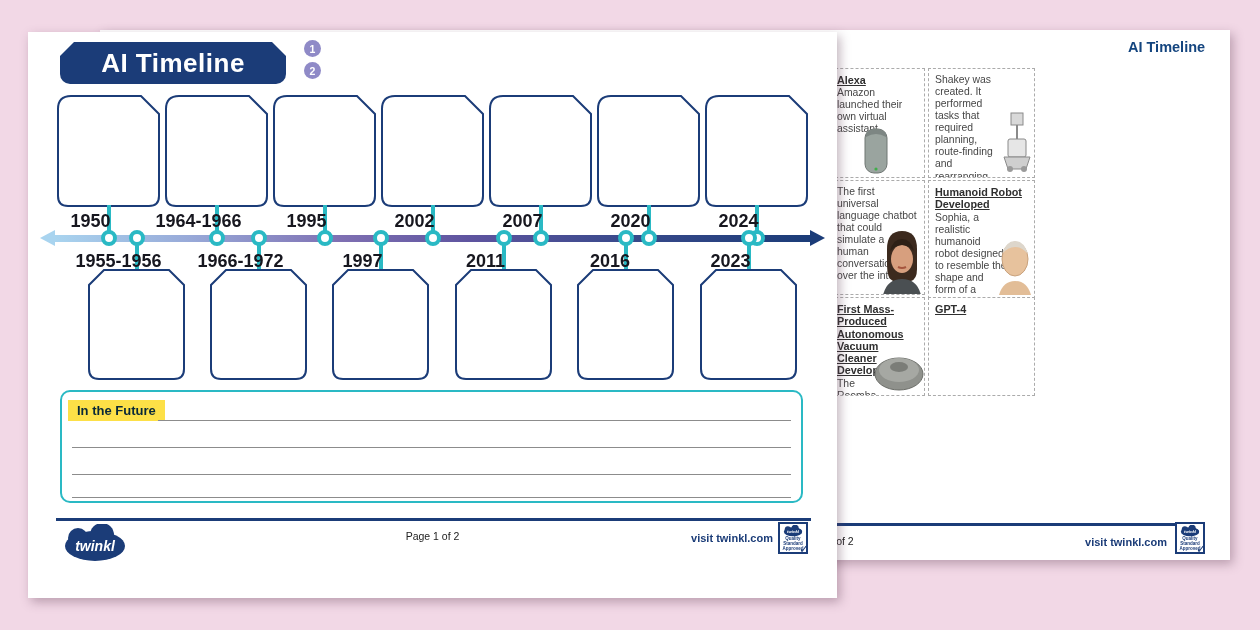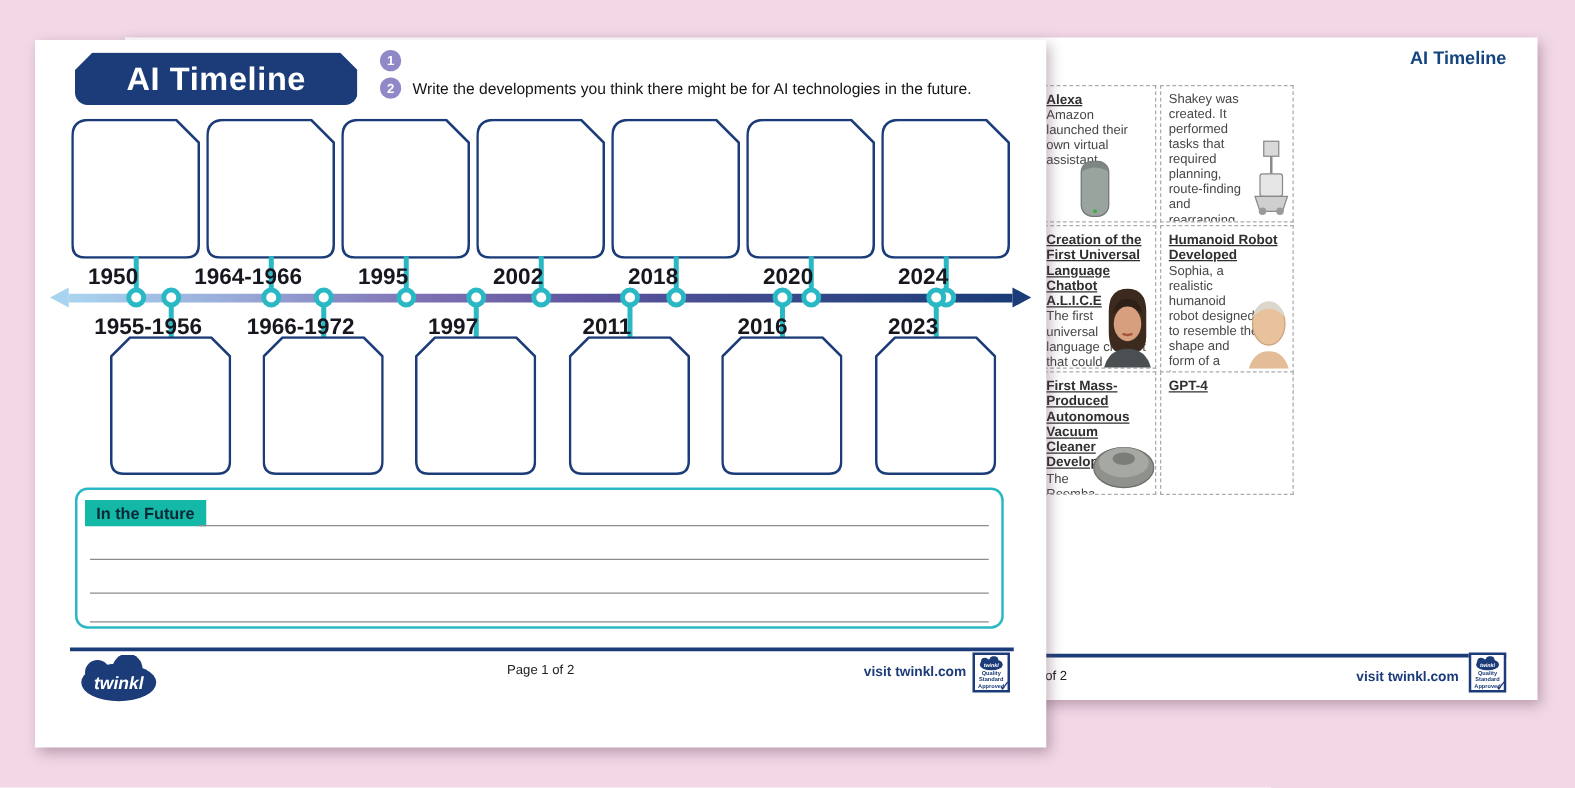--- a/index.html
+++ b/index.html
@@ -33,21 +33,21 @@
   .arrow-left { left:12px; border-top:8px solid transparent; border-bottom:8px solid transparent; border-right:15px solid #a9d4ef; }
   .arrow-right { left:782px; border-top:8px solid transparent; border-bottom:8px solid transparent; border-left:15px solid #1b3c78; }
 
   .conn { position:absolute; width:4px; background:#2ab9c4; }
   .node { position:absolute; width:16px; height:16px; border-radius:50%;
     background:#fff; border:4px solid #2ab9c4; z-index:3; }
   .ylab { position:absolute; width:90px; text-align:center; font-size:18px; font-weight:bold; color:#17171f; }
 
   .future-box { position:absolute; left:32px; top:358px; width:743px; height:113px;
     border:2px solid #2ab9c4; border-radius:10px; }
-  .future-label { position:absolute; left:6px; top:8px; background:#14b8a6; color:#082838;
+  .future-label { position:absolute; left:6px; top:8px; background:#fde047; color:#082838;
     font-size:13px; font-weight:bold; padding:3px 9px; }
   .wline { position:absolute; height:1px; background:#8c8c8c; right:10px; }
 
   .footer-divider { position:absolute; height:2.5px; background:#1b3c78; }
   .pagenum { position:absolute; width:100%; text-align:center; font-size:10.5px; color:#222; }
   .visit { position:absolute; font-size:11px; font-weight:bold; color:#1b3c78; cursor:pointer; }
   .badge { position:absolute; width:30px; height:32px; border:2px solid #1b3c78; background:#fff;
     display:flex; flex-direction:column; align-items:center; padding-top:1px; }
   .badge-text { font-size:4.5px; font-weight:bold; color:#1b3c78; text-align:center; line-height:1.1; }
   .badge-check { position:absolute; right:-3px; bottom:-4px; font-size:12px; color:#1b3c78; font-weight:bold; }
@@ -82,21 +82,20 @@
         <line x1="16" y1="14" x2="16" y2="30" stroke="#8a8a8a" stroke-width="2"></line>
         <rect x="10" y="2" width="12" height="12" fill="#d9d9d9" stroke="#8a8a8a"></rect>
         <rect x="7" y="28" width="18" height="18" rx="2" fill="#e6e6e6" stroke="#8a8a8a"></rect>
         <polygon points="3,46 29,46 25,58 7,58" fill="#cfcfcf" stroke="#8a8a8a"></polygon>
         <circle cx="9" cy="58" r="3" fill="#9a9a9a"></circle>
           <circle cx="23" cy="58" r="3" fill="#9a9a9a"></circle>
       </svg>
     </div>
 
     <div class="card" style="left:730px;top:150px;width:95px;height:115px">
-      <div class="card-title">Creation of the First Universal Language Chatbot A.L.I.C.E</div>
       <div class="card-body">The first universal language chatbot that could simulate a human conversation over the internet.</div>
       <svg class="card-img" style="left:48px;top:48px" width="46" height="66" viewBox="0 0 46 66">
         <path d="M8 20 Q8 2 23 2 Q38 2 38 20 L38 40 Q38 50 32 52 L14 52 Q8 50 8 36 Z" fill="#3c2a1e"></path>
         <ellipse cx="23" cy="30" rx="11" ry="14" fill="#d79f7e"></ellipse>
         <path d="M11 22 Q14 10 23 10 Q32 10 35 22 Q29 16 23 16 Q17 16 11 22" fill="#2e2016"></path>
         <path d="M19 38 Q23 40 27 38" stroke="#a5553e" stroke-width="2" fill="none"></path>
         <path d="M4 66 Q8 50 23 50 Q38 50 42 66 Z" fill="#4a4f52"></path>
       </svg>
     </div>
     <div class="card" style="left:828px;top:150px;width:107px;height:149px">
@@ -143,21 +142,20 @@
   <div id="page1" class="sheet">
 
     <div class="banner">AI Timeline</div>
 
     <div class="instructions">
       <div class="instr-row">
         <div class="stepnum">1</div>
       </div>
       <div class="instr-row">
         <div class="stepnum">2</div>
-        <div class="instr-text">Write the developments you think there might be for AI technologies in the future.</div>
       </div>
     </div>
 
     <svg class="slotbox" style="left:29px;top:63px" width="103" height="112" viewBox="0 0 103 112">
         <path class="boxpath" d="M14 1 H84 L102 19 V101 Q102 111 92 111 H11 Q1 111 1 101 V14 Q1 1 14 1 Z"></path>
       </svg>
     <svg class="slotbox" style="left:137px;top:63px" width="103" height="112" viewBox="0 0 103 112">
         <path class="boxpath" d="M14 1 H84 L102 19 V101 Q102 111 92 111 H11 Q1 111 1 101 V14 Q1 1 14 1 Z"></path>
       </svg>
     <svg class="slotbox" style="left:245px;top:63px" width="103" height="112" viewBox="0 0 103 112">
@@ -206,21 +204,21 @@
     <div class="node" style="left:222.5px;top:198px"></div>
     <div class="node" style="left:344.5px;top:198px"></div>
     <div class="node" style="left:467.5px;top:198px"></div>
     <div class="node" style="left:589.5px;top:198px"></div>
     <div class="node" style="left:712.5px;top:198px"></div>
 
     <div class="ylab" style="left:17.5px;top:179px">1950</div>
     <div class="ylab" style="left:125.5px;top:179px">1964-1966</div>
     <div class="ylab" style="left:233.5px;top:179px">1995</div>
     <div class="ylab" style="left:341.5px;top:179px">2002</div>
-    <div class="ylab" style="left:449.5px;top:179px">2018</div>
+    <div class="ylab" style="left:449.5px;top:179px">2007</div>
     <div class="ylab" style="left:557.5px;top:179px">2020</div>
     <div class="ylab" style="left:665.5px;top:179px">2024</div>
 
     <div class="ylab" style="left:45.5px;top:219px">1955-1956</div>
     <div class="ylab" style="left:167.5px;top:219px">1966-1972</div>
     <div class="ylab" style="left:289.5px;top:219px">1997</div>
     <div class="ylab" style="left:412.5px;top:219px">2011</div>
     <div class="ylab" style="left:537px;top:219px">2016</div>
     <div class="ylab" style="left:657.5px;top:219px">2023</div>
 

